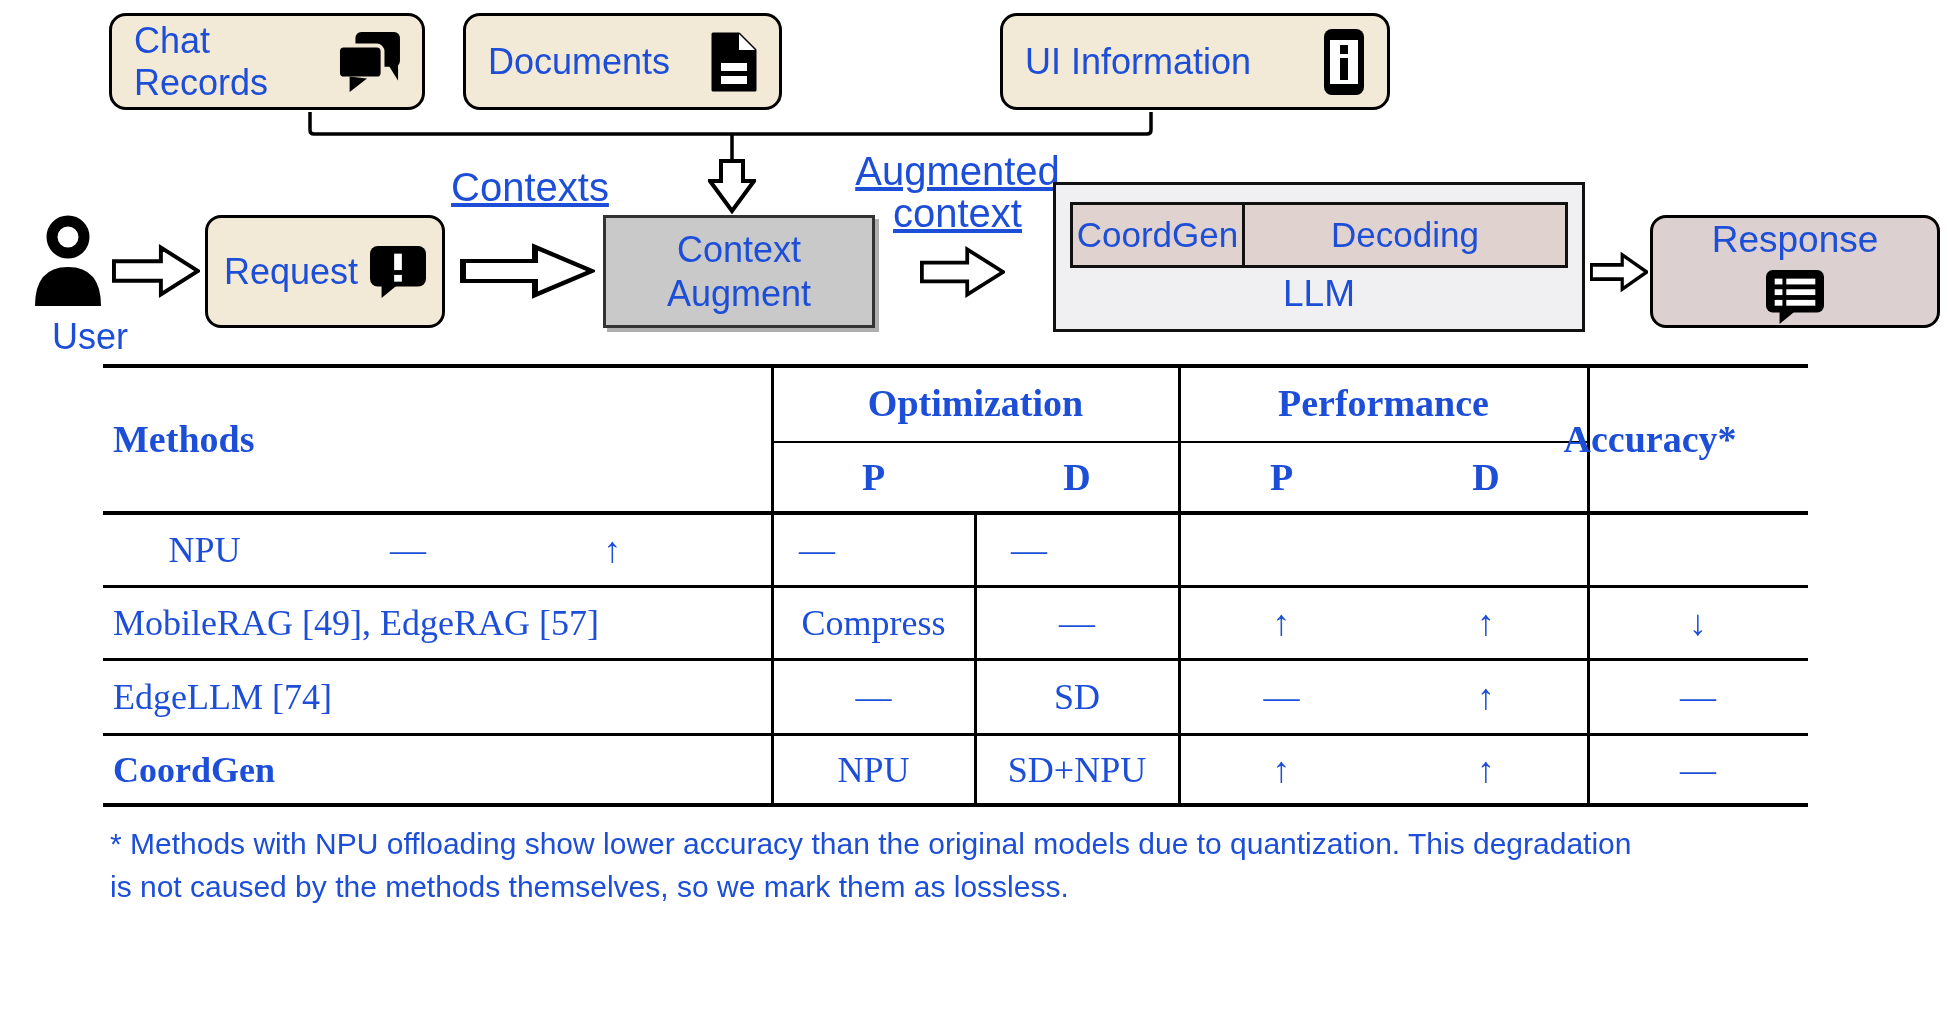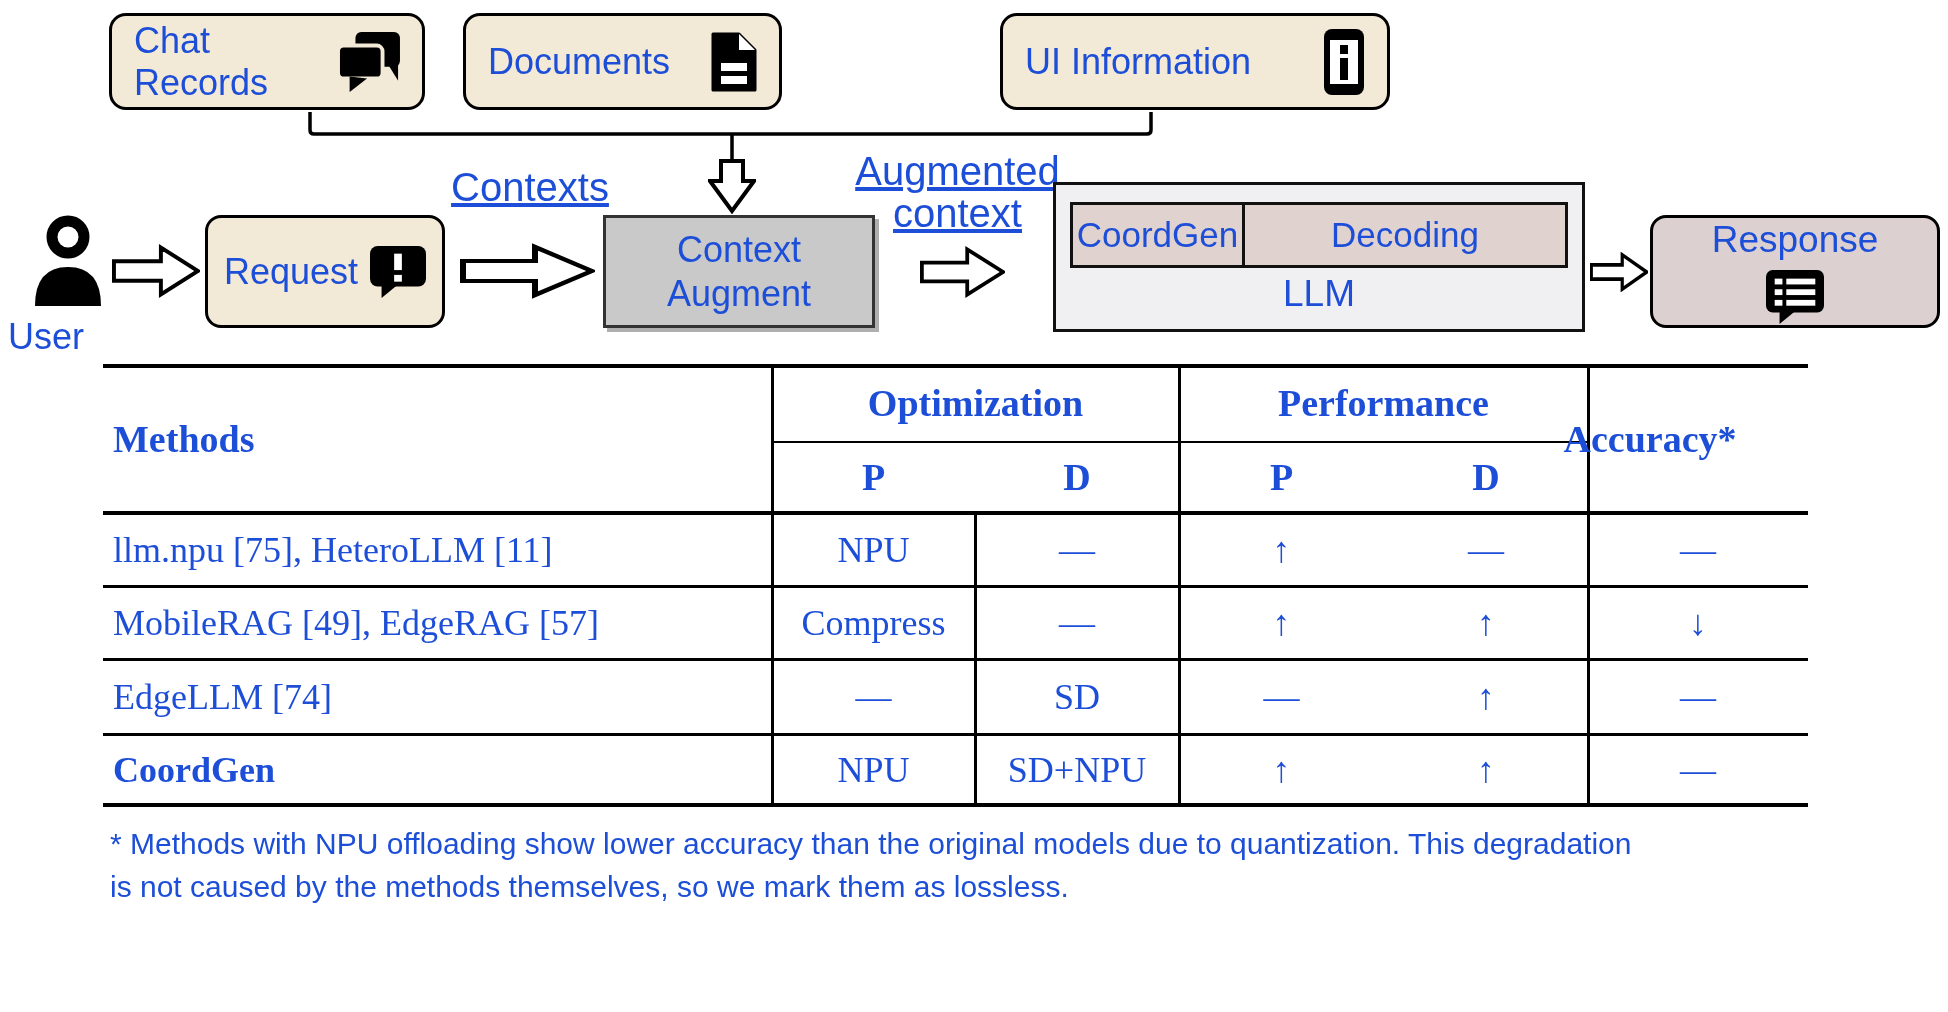--- a/index.html
+++ b/index.html
@@ -100,21 +100,21 @@
     <div>Augmented</div>
     <div>context</div>
   </div>
 
   <div class="abs" style="left:30px;top:214px;">
     <svg width="76" height="94" viewBox="0 0 76 94">
       <circle cx="38" cy="23" r="16" fill="none" stroke="#000" stroke-width="11"></circle>
       <path d="M5,92 Q5,53 38,53 Q71,53 71,92 Z" fill="#000"></path>
     </svg>
   </div>
-  <div class="abs" style="left:8px;top:316px;width:120px;text-align:left;font-size:36px;">User</div>
+  <div class="abs" style="left:8px;top:316px;width:120px;text-align:right;font-size:36px;">User</div>
 
   <div class="abs" style="left:112px;top:243px;">
     <svg width="88" height="56" viewBox="0 0 90 56">
       <polygon points="2,18 50,18 50,4 88,28 50,52 50,38 2,38" fill="#fff" stroke="#000" stroke-width="4"></polygon>
     </svg>
   </div>
 
   <div class="roundbox" style="left:205px;top:215px;width:240px;height:113px;">
     <span>Request</span>
     <span>
@@ -189,21 +189,20 @@
   <div class="thead methods-head" style="left:103px;top:366px;width:669px;height:146px;">Methods</div>
   <div class="thead" style="left:772px;top:366px;width:407px;height:74px;">Optimization</div>
   <div class="thead" style="left:1179px;top:366px;width:409px;height:74px;">Performance</div>
   <div class="thead" style="left:1540px;top:366px;width:220px;height:146px;">Accuracy*</div>
   <div class="thead" style="left:772px;top:442px;width:203px;height:70px;">P</div>
   <div class="thead" style="left:975px;top:442px;width:204px;height:70px;">D</div>
   <div class="thead" style="left:1179px;top:442px;width:205px;height:70px;">P</div>
   <div class="thead" style="left:1384px;top:442px;width:204px;height:70px;">D</div>
 
   <div class="trow" style="top:514px;height:71px;">
-    <div class="cell c0">llm.npu [75], HeteroLLM [11]</div>
     <div class="cell c1">NPU</div>
     <div class="cell c2">—</div>
     <div class="cell c3">↑</div>
     <div class="cell c4">—</div>
     <div class="cell c5">—</div>
   </div>
   <div class="trow" style="top:588px;height:70px;">
     <div class="cell c0">MobileRAG [49], EdgeRAG [57]</div>
     <div class="cell c1">Compress</div>
     <div class="cell c2">—</div>

